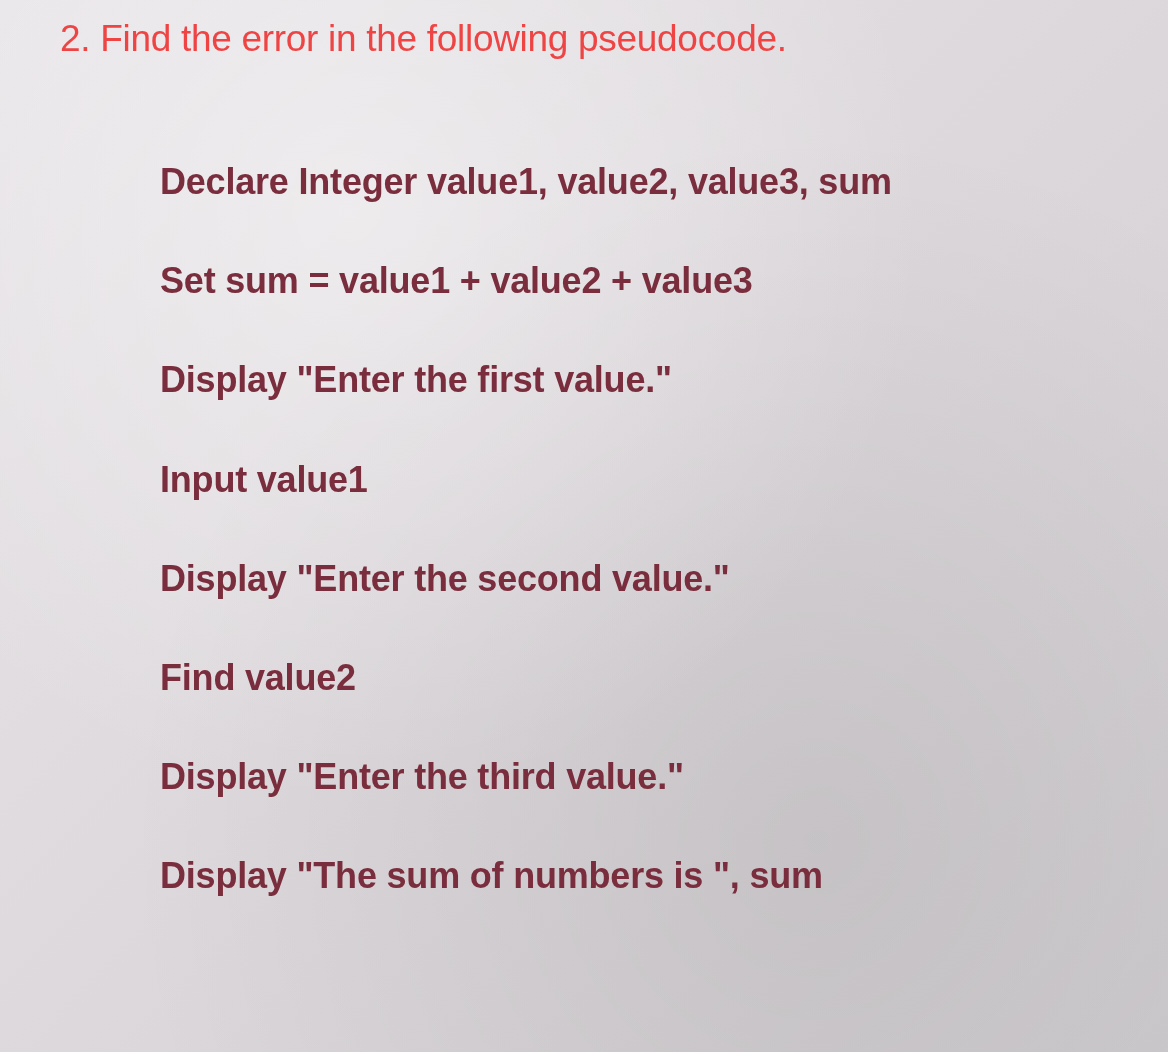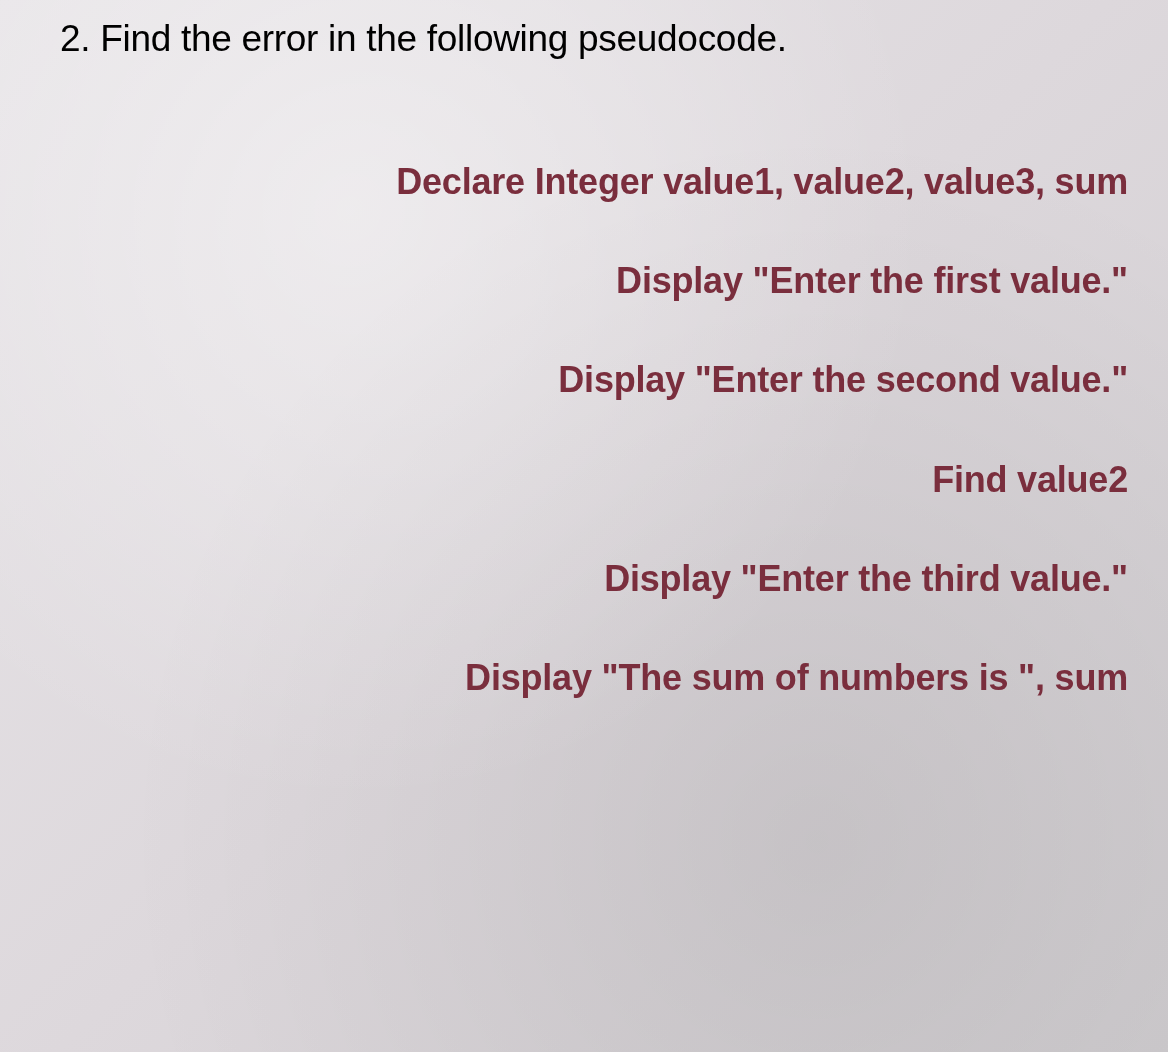--- a/index.html
+++ b/index.html
@@ -22,51 +22,52 @@
       top: 0;
       left: 0;
       right: 0;
       bottom: 0;
       background: radial-gradient(ellipse at 30% 20%, rgba(255,255,255,0.4) 0%, transparent 50%),
                   radial-gradient(ellipse at 70% 80%, rgba(0,0,0,0.08) 0%, transparent 60%);
       pointer-events: none;
     }
     .question-header {
       font-size: 37px;
-      color: #000000;
+      color: #ef4444;
       font-weight: 400;
       margin-bottom: 100px;
       position: relative;
       letter-spacing: -0.3px;
     }
     .pseudocode {
       padding-left: 100px;
       position: relative;
     }
     .code-line {
       font-size: 36px;
       color: #7a2e3d;
       font-weight: 600;
       margin-bottom: 56px;
       letter-spacing: -0.2px;
       line-height: 1.2;
-      text-align: right;
     }
     .code-line:last-child {
       margin-bottom: 0;
     }
   </style>
 </head>
 <body>
 
 <div class="question-header">
   <span>2.</span>
   <span>Find the error in the following pseudocode.</span>
 </div>
 
 <div class="pseudocode">
   <div class="code-line">Declare Integer value1, value2, value3, sum</div>
+  <div class="code-line">Set sum = value1 + value2 + value3</div>
   <div class="code-line">Display "Enter the first value."</div>
+  <div class="code-line">Input value1</div>
   <div class="code-line">Display "Enter the second value."</div>
   <div class="code-line">Find value2</div>
   <div class="code-line">Display "Enter the third value."</div>
   <div class="code-line">Display "The sum of numbers is ", sum</div>
 </div>
 
 </body></html>

